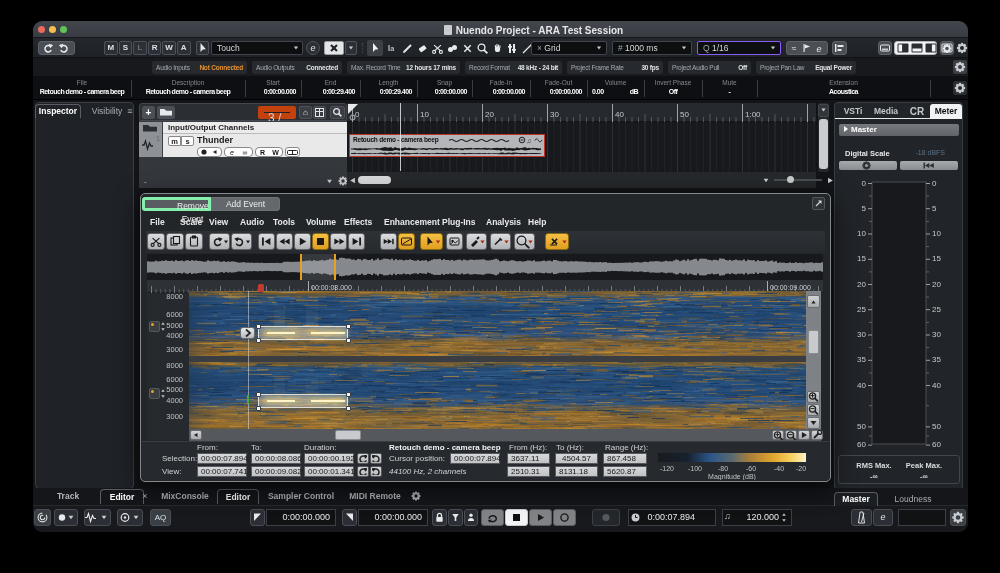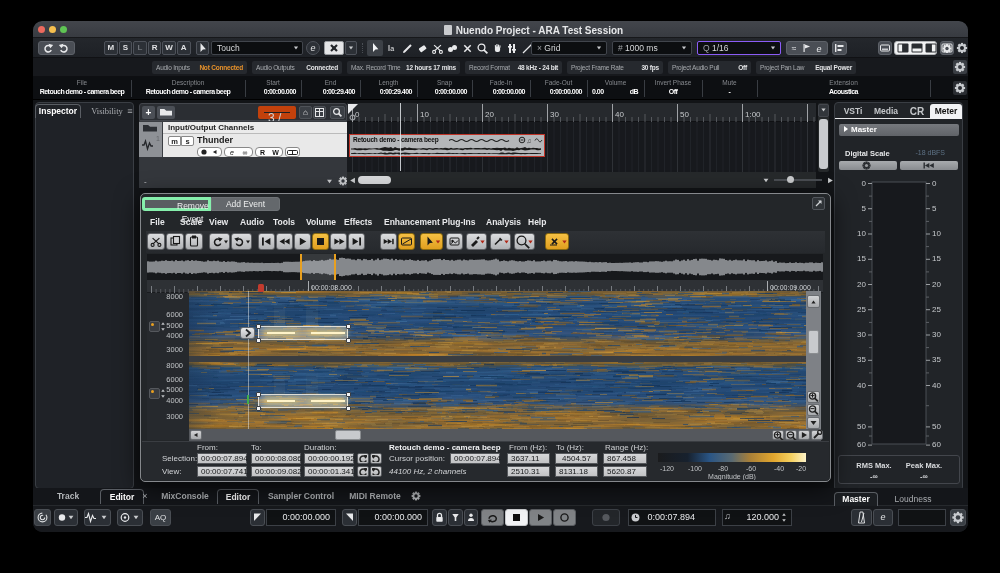--- a/index.html
+++ b/index.html
@@ -275,21 +275,21 @@
       <rect x="5.9" y="1.9" width="2.2" height="2.4" fill="#c9ccd0" transform="rotate(270 7.0 7.0)"></rect>
       <rect x="5.9" y="1.9" width="2.2" height="2.4" fill="#c9ccd0" transform="rotate(315 7.0 7.0)"></rect>
       <circle cx="7.0" cy="7.0" r="3.9" fill="#c9ccd0"></circle>
       <circle cx="7.0" cy="7.0" r="2.1" fill="none" stroke-width="0"></circle>
       <circle cx="7.0" cy="7.0" r="1.6" fill="#00000000"></circle>
       <circle cx="7.0" cy="7.0" r="2.0" fill="#2a2d32"></circle>
     </svg>
     <div style="position:absolute;left:0px;top:79px;width:935px;height:405px;background:#121417;"></div>
     <div style="position:absolute;left:2px;top:81px;width:99px;height:387px;background:#1f2227;border:1px solid #3a3e44;border-radius:4px;"></div>
     <div style="position:absolute;left:2px;top:83px;width:46px;height:14px;background:#1f2227;border:1px solid #5a5e64;border-bottom:none;border-radius:4px 4px 0 0;color:#fff;font-size:8.5px;font-weight:bold;text-align:center;line-height:13px;z-index:3;">Inspector</div>
-    <div style="position:absolute;left:53px;top:84px;width:42px;height:12px;color:#aaadb1;font-size:8.5px;text-align:center;line-height:12px;font-family:Liberation Serif, serif;">Visibility</div>
+    <div style="position:absolute;left:53px;top:84px;width:42px;height:12px;color:#aaadb1;font-size:8.5px;text-align:center;line-height:12px;">Visibility</div>
     <div style="position:absolute;left:92px;top:85px;width:10px;height:10px;color:#aaadb1;font-size:9px;line-height:10px;text-align:center;">≡</div>
     <div style="position:absolute;left:106px;top:82px;width:208px;height:18px;background:#2b2e33;border:1px solid #43464c;border-radius:3px 3px 0 0;"></div>
     <div style="position:absolute;left:109px;top:84.5px;width:13px;height:13px;background:#4b4f56;border-radius:2px;color:#fff;font-size:10px;font-weight:bold;line-height:13px;text-align:center;">+</div>
     <div style="position:absolute;left:124px;top:84.5px;width:18px;height:13px;background:#4b4f56;border-radius:2px;"></div>
     <svg style="position:absolute;left:126px;top:86px;" width="14" height="10" viewBox="0 0 14 10">
       <path d="M1,8.5 L1,2 L5.3,2 L7.3,3.8 L13,3.8 L13,8.5 Z" fill="#e8e9eb"></path>
     </svg>
     <div style="position:absolute;left:225px;top:84.5px;width:38px;height:13px;background:#1d2024;border:6px solid #c2410c;border-radius:2px;color:#d2d4d7;font-size:12px;line-height:12px;padding-left:4px;">3 / 3</div>
     <div style="position:absolute;left:266px;top:84.5px;width:13px;height:13px;background:#3a3e44;border:1px solid #4e5258;border-radius:2px;color:#e4e5e7;font-size:8px;line-height:12px;text-align:center;">⌂</div>
     <div style="position:absolute;left:280px;top:84.5px;width:13px;height:13px;background:#3a3e44;border:1px solid #4e5258;border-radius:2px;"></div>

